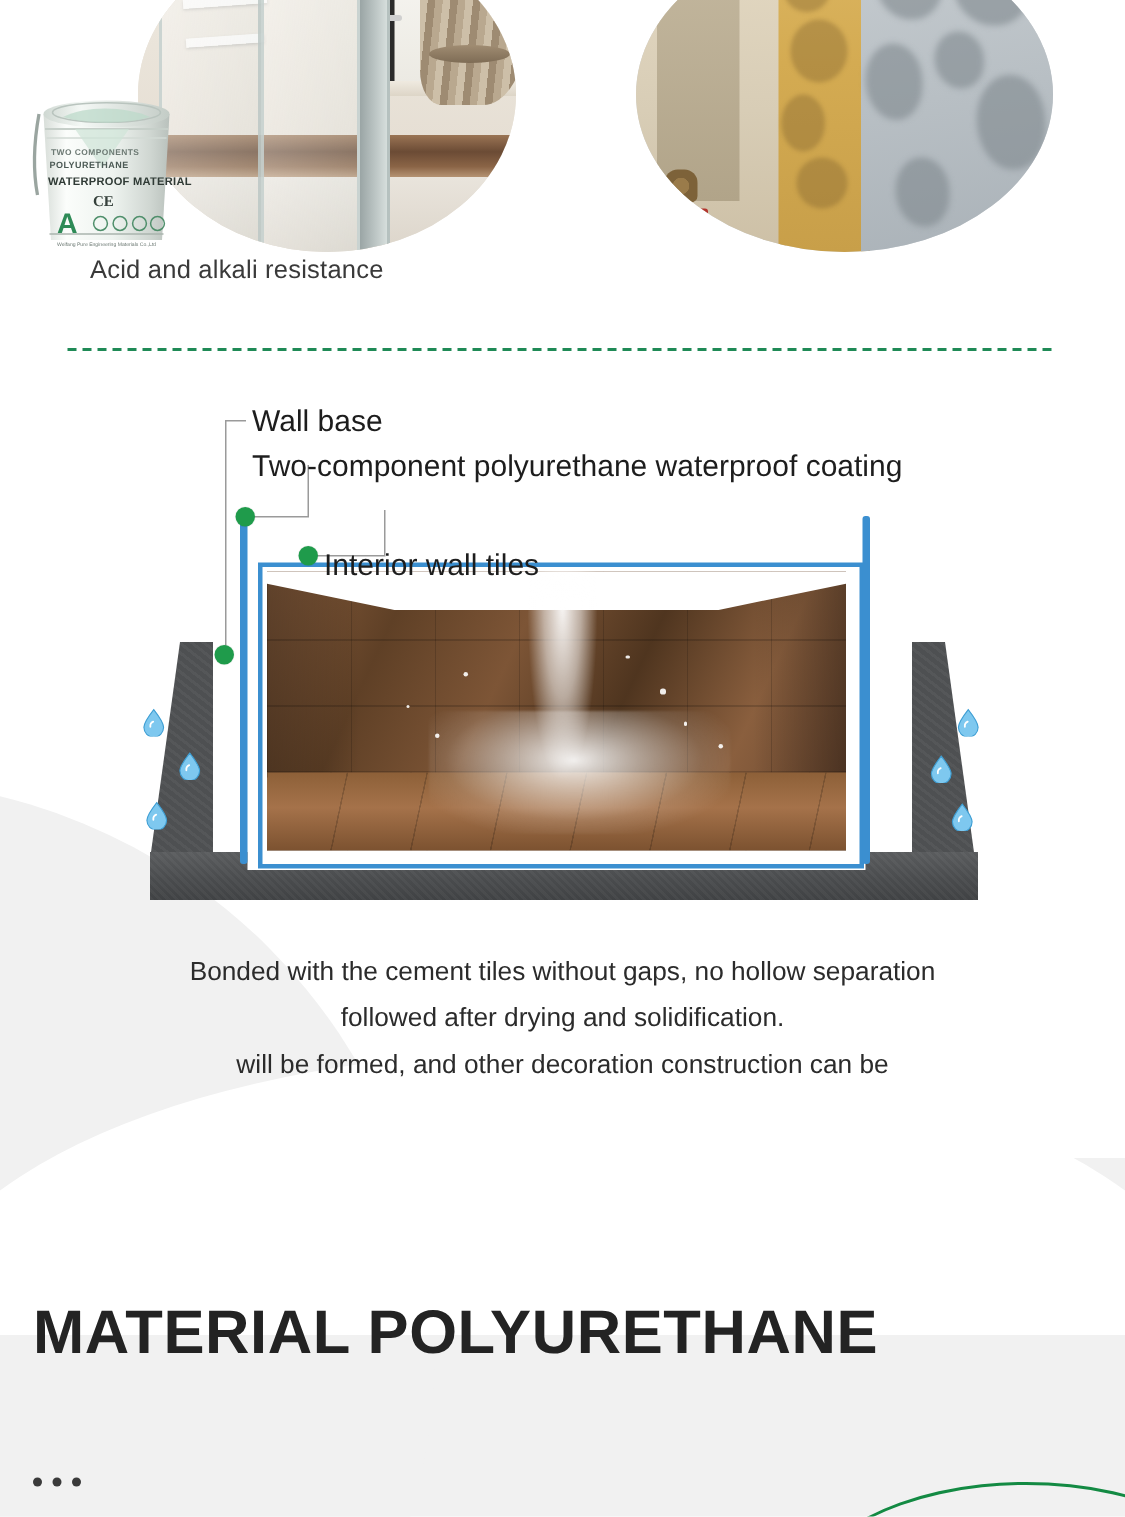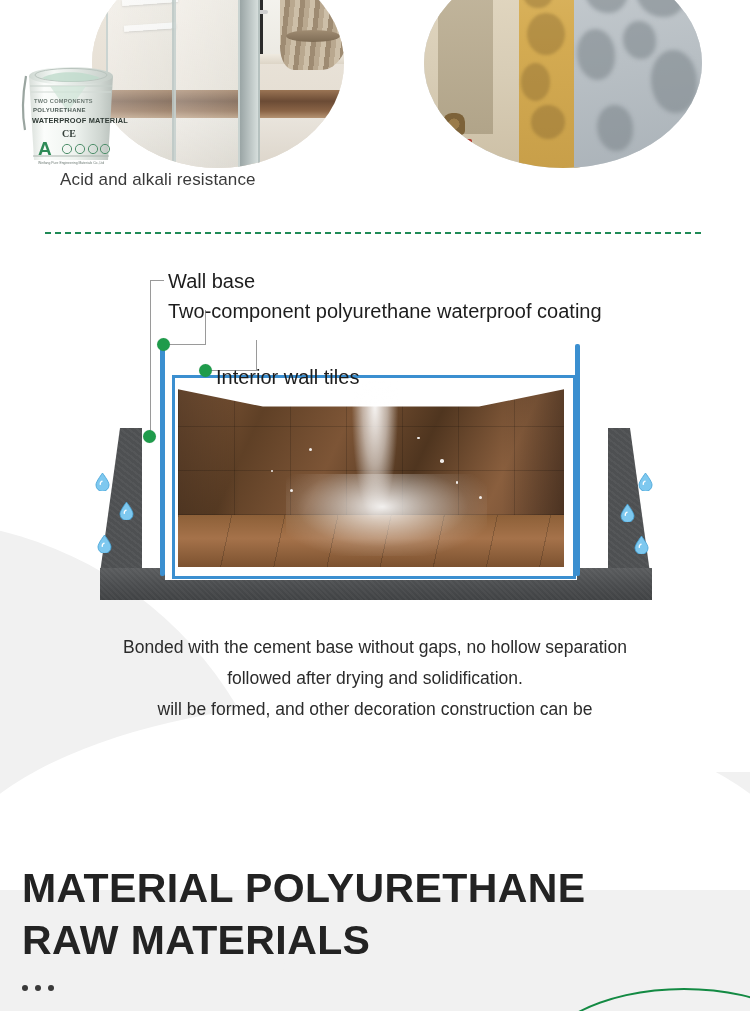--- a/index.html
+++ b/index.html
@@ -372,28 +372,27 @@
       <path d="M8 1 C8 1 15 10 15 13.6 A7 7 0 0 1 1 13.6 C1 10 8 1 8 1 Z" fill="#7ec8ef" stroke="#3f9fd4" stroke-width=".8"></path>
       <path d="M5.6 13.2 A3.4 3.4 0 0 1 7.6 9.6" stroke="#ffffff" stroke-width="1.3" fill="none" stroke-linecap="round"></path>
     </svg>
     <svg class="droplet" style="left:634px;top:277px" viewBox="0 0 16 20">
       <path d="M8 1 C8 1 15 10 15 13.6 A7 7 0 0 1 1 13.6 C1 10 8 1 8 1 Z" fill="#7ec8ef" stroke="#3f9fd4" stroke-width=".8"></path>
       <path d="M5.6 13.2 A3.4 3.4 0 0 1 7.6 9.6" stroke="#ffffff" stroke-width="1.3" fill="none" stroke-linecap="round"></path>
     </svg>
   </div>
 
   <div class="paragraph">
-    <span>Bonded with the cement base without gaps, no hollow separation</span>
+    <span>Bonded with the cement tiles without gaps, no hollow separation</span>
     <span>followed after drying and solidification.</span>
     <span>will be formed, and other decoration construction can be</span>
   </div>
 
   <div class="heading">
     <span>MATERIAL POLYURETHANE</span>
-    <span>RAW MATERIALS</span>
   </div>
   <div class="dots">
     <i></i>
     <i></i>
     <i></i>
   </div>
 
 </div>
 
 </body></html>

